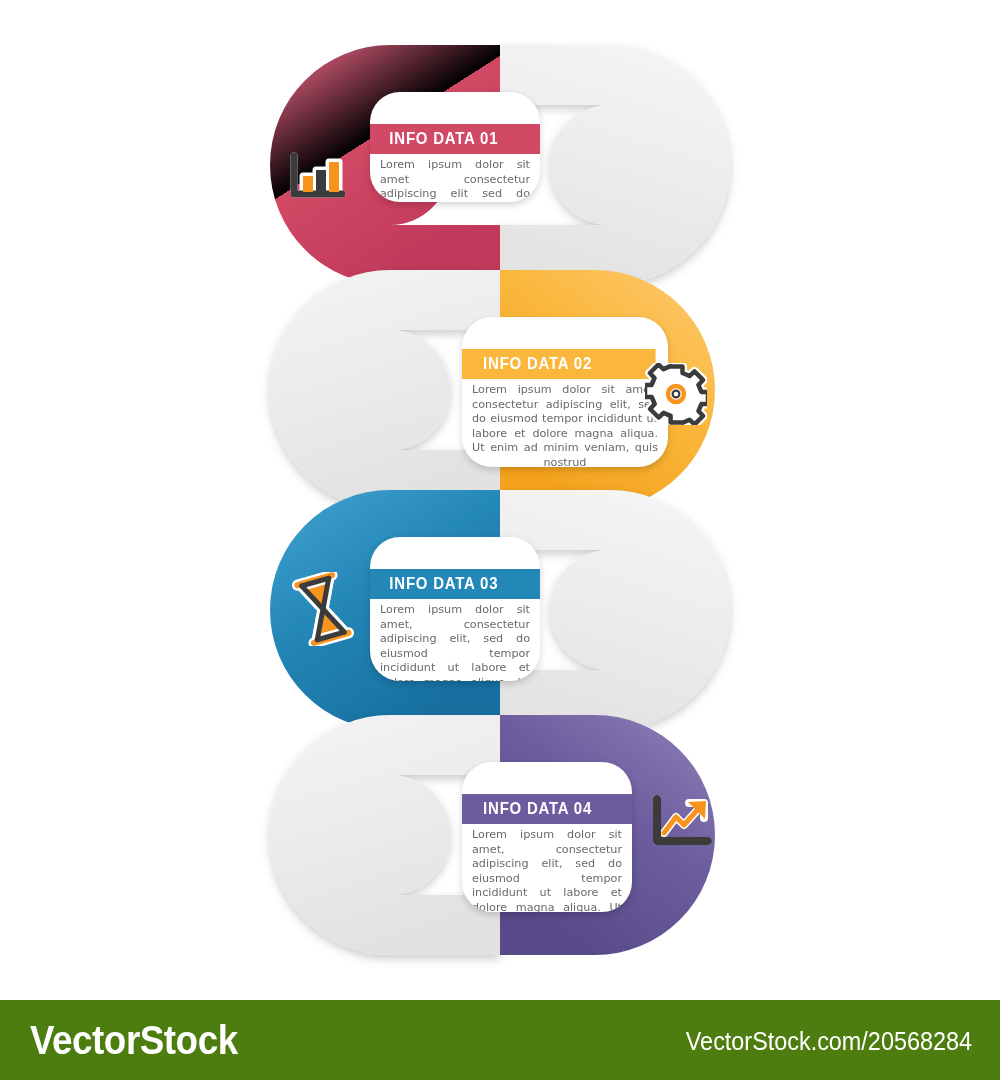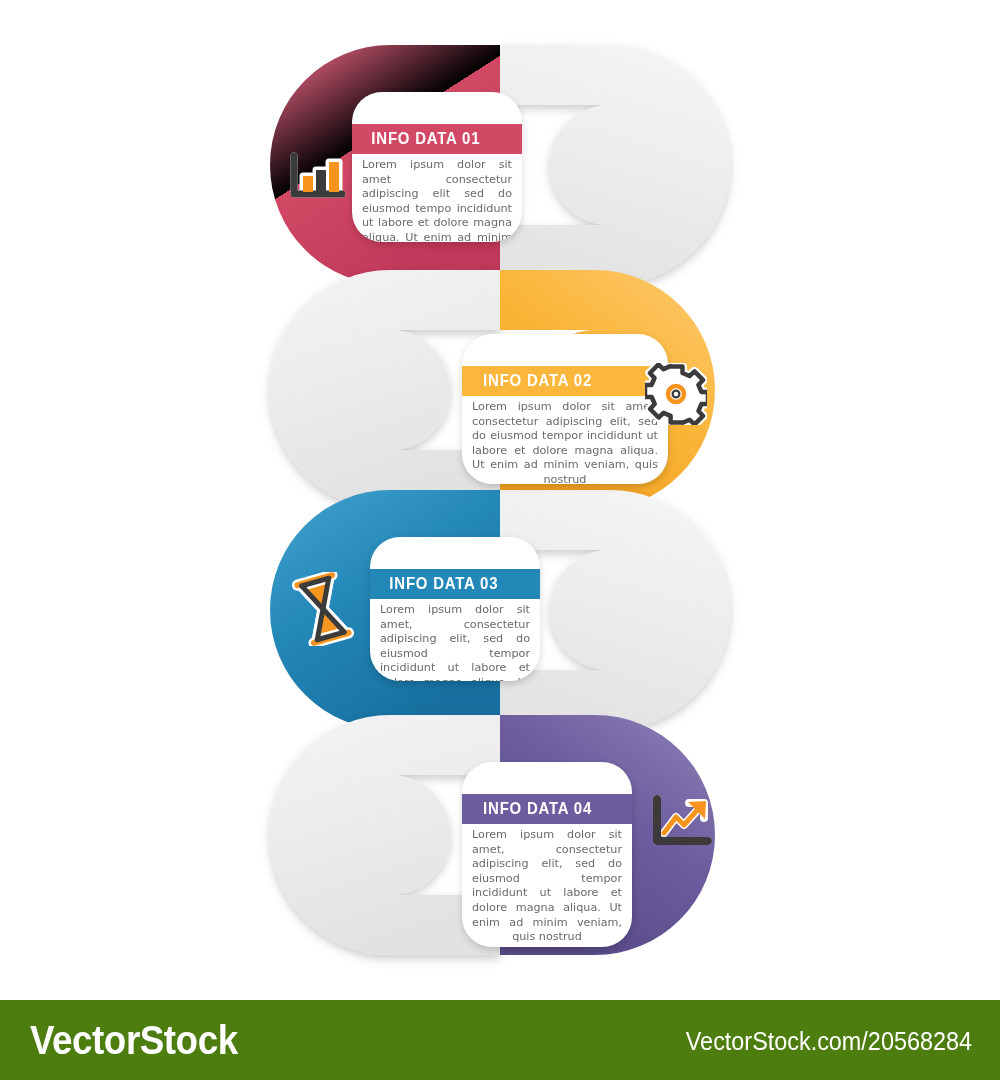--- a/index.html
+++ b/index.html
@@ -213,42 +213,42 @@
                  A 120 120 0 0 1 595 955
                  L 500 955 Z
                  M 500 775
                  L 595 775
                  A 60 60 0 0 0 595 895
                  L 500 895 Z" fill="url(#g4)" fill-rule="evenodd"></path>
       </g>
     </svg>
 
     <div class="segment">
-      <div class="card" style="left:352px;top:92px;width:170px;height:150px;">
+      <div class="card" style="left:370px;top:92px;width:170px;height:110px;">
         <div class="card-title" style="top:32px;background:#d24965;padding-left:22px;width:196px;">INFO DATA 01</div>
         <div class="card-body" style="top:66px;padding:0 10px;">Lorem ipsum dolor sit amet consectetur adipiscing elit sed do eiusmod tempo incididunt ut labore et dolore magna aliqua. Ut enim ad minim veniam, quis nostrud</div>
       </div>
       <div class="icon-wrap" style="left:284px;top:148px;">
         <svg viewBox="0 0 64 58">
           <g stroke="#ffffff" stroke-width="7" fill="none" stroke-linejoin="round" stroke-linecap="round">
             <path d="M10 8 V46 H58"></path>
             <rect x="19" y="28" width="10" height="16"></rect>
             <rect x="32" y="22" width="10" height="22"></rect>
             <rect x="45" y="14" width="10" height="30"></rect>
           </g>
           <path d="M10 8 V46 H58" stroke="#3b3b3b" stroke-width="7" fill="none" stroke-linejoin="round" stroke-linecap="round"></path>
           <rect x="19" y="28" width="10" height="16" fill="#f7941e"></rect>
           <rect x="32" y="22" width="10" height="22" fill="#3b3b3b"></rect>
           <rect x="45" y="14" width="10" height="30" fill="#f7941e"></rect>
         </svg>
       </div>
     </div>
 
     <div class="segment">
-      <div class="card" style="left:462px;top:334px;width:206px;height:150px;">
+      <div class="card" style="left:462px;top:317px;width:206px;height:150px;">
         <div class="card-title" style="top:32px;background:#fab73c;padding-left:24px;width:196px;">INFO DATA 02</div>
         <div class="card-body" style="top:66px;padding:0 10px;">Lorem ipsum dolor sit amet, consectetur adipiscing elit, sed do eiusmod tempor incididunt ut labore et dolore magna aliqua. Ut enim ad minim veniam, quis nostrud</div>
       </div>
       <div class="icon-wrap" style="left:645px;top:363px;width:62px;height:62px;">
         <svg viewBox="0 0 62 62">
           <path d="M25 3 h12 v6.5 l7 3 5-4.6 8.5 8.5 -4.6 5 3 7 H62.5 v12 H56 l-3 7 4.6 5 -8.5 8.5 -5-4.6 -7 3 V59 h-12 v-6.6 l-7-3 -5 4.6 -8.5-8.5 4.6-5 -3-7 H-0.5 v-12 H6 l3-7 -4.6-5 8.5-8.5 5 4.6 7-3 Z" transform="translate(0.5,0.5)" fill="#ffffff" stroke="#ffffff" stroke-width="9" stroke-linejoin="round"></path>
           <path d="M25 3 h12 v6.5 l7 3 5-4.6 8.5 8.5 -4.6 5 3 7 H62.5 v12 H56 l-3 7 4.6 5 -8.5 8.5 -5-4.6 -7 3 V59 h-12 v-6.6 l-7-3 -5 4.6 -8.5-8.5 4.6-5 -3-7 H-0.5 v-12 H6 l3-7 -4.6-5 8.5-8.5 5 4.6 7-3 Z" transform="translate(0.5,0.5)" fill="#ffffff" stroke="#3b3b3b" stroke-width="4.5" stroke-linejoin="round"></path>
           <circle cx="31" cy="31" r="8" fill="none" stroke="#f7941e" stroke-width="4.5"></circle>
           <circle cx="31" cy="31" r="3.4" fill="none" stroke="#3b3b3b" stroke-width="2.2"></circle>
         </svg>
@@ -282,21 +282,21 @@
               <path d="M45 9 L31 37 L45 65"></path>
               <path d="M17 9 H45"></path>
                 <path d="M17 65 H45"></path>
             </g>
           </g>
         </svg>
       </div>
     </div>
 
     <div class="segment">
-      <div class="card" style="left:462px;top:762px;width:170px;height:185px;">
+      <div class="card" style="left:462px;top:762px;width:170px;height:150px;">
         <div class="card-title" style="top:32px;background:#6d5d9e;padding-left:24px;width:196px;">INFO DATA 04</div>
         <div class="card-body" style="top:66px;padding:0 10px;">Lorem ipsum dolor sit amet, consectetur adipiscing elit, sed do eiusmod tempor incididunt ut labore et dolore magna aliqua. Ut enim ad minim veniam, quis nostrud</div>
       </div>
       <div class="icon-wrap" style="left:648px;top:793px;width:66px;height:60px;">
         <svg viewBox="0 0 66 60">
           <g stroke="#ffffff" stroke-width="8" fill="none" stroke-linejoin="round" stroke-linecap="round">
             <path d="M9 6 V48 H60"></path>
             <path d="M16 40 L28 24 L36 32 L54 12"></path>
             <path d="M41 10 H56 V25"></path>
           </g>

